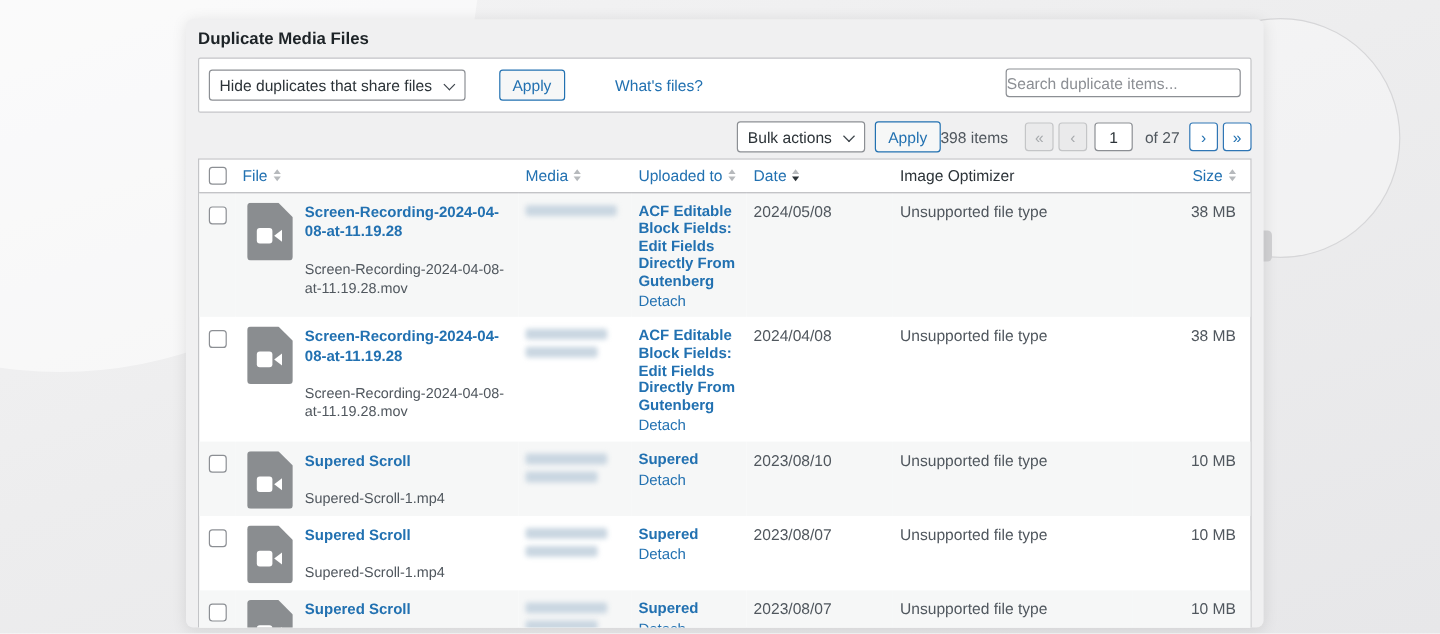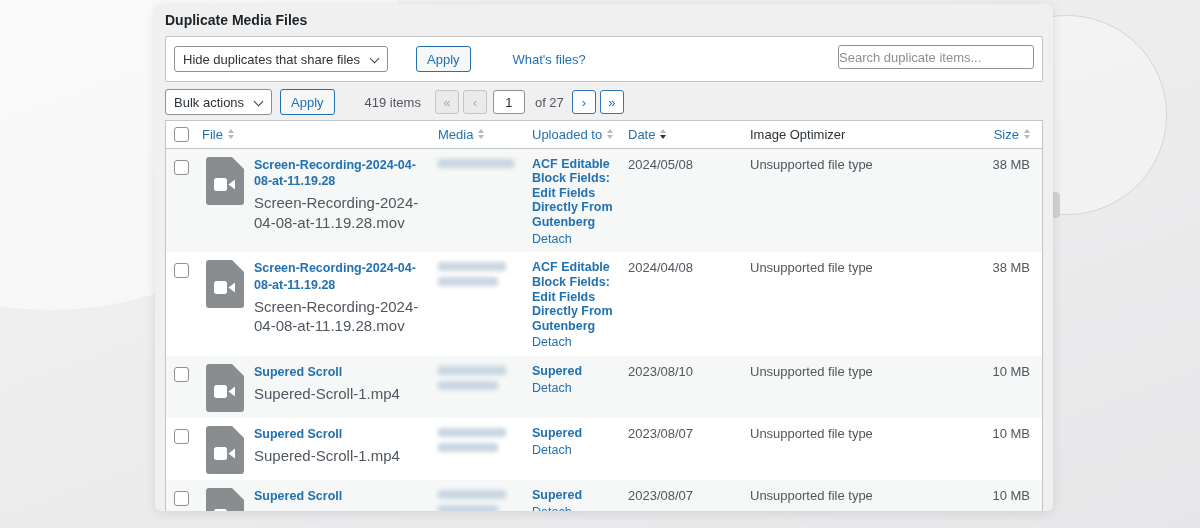--- a/index.html
+++ b/index.html
@@ -14,21 +14,21 @@
 
   
   .bg-circle-left { position:absolute; left:-300px; top:-390px; width:700px; height:700px;
     border-radius:50%; background:rgba(255,255,255,.55); z-index:0; }
   .bg-circle-right { position:absolute; left:967px; top:15px; width:200px; height:200px;
     border-radius:50%; border:1px solid #d6d6d8; background:rgba(250,250,251,.45); z-index:1; }
   .side-tab { position:absolute; left:1044px; top:192px; width:16px; height:26px;
     background:#d2d2d4; border-radius:0 4px 4px 0; z-index:1; }
 
   
-  .card { position:absolute; left:155px; top:4px; width:898px; height:507px;
+  .card { position:absolute; left:155px; top:16px; width:898px; height:507px;
     background:#f0f0f1; border-radius:6px; overflow:hidden; z-index:2;
     box-shadow:0 2px 12px rgba(0,0,0,.10); padding:0 10px; }
 
   .page-title { margin-top:8px; font-size:14px; font-weight:bold; color:#1d2327; }
 
   
   .filter-box { position:relative; margin-top:8px; height:46px; background:#fff;
     border:1px solid #c3c4c7; border-radius:2px; display:flex; align-items:center; padding:0 8px;gap:20px; }
   .select-wrap { position:relative; display:inline-block; }
   .select-wrap select { appearance:none; -webkit-appearance:none; height:26px; background:#fff;
@@ -38,21 +38,21 @@
     border-right:1.6px solid #3c434a; border-bottom:1.6px solid #3c434a; transform:rotate(45deg);
     pointer-events:none; }
   .btn { height:26px; padding:0 10px; margin-left:8px; background:#f6f7f7; border:1px solid #2271b1;
     border-radius:3px; color:#2271b1; font-family:inherit; font-size:13px; cursor:pointer; }
   .whats-this { margin-left:22px; color:#2271b1; font-size:13px; }
   .search-input { position:absolute; right:8px; top:8px; width:196px; height:24px;
     border:1px solid #8c8f94; border-radius:3px; padding:0 0; font-family:inherit; font-size:13px; color:#3c434a; }
   .search-input::placeholder { color:#8c8f94; }
 
   
-  .bulk-row { margin-top:7px; height:26px; display:flex; align-items:center; justify-content:flex-start;gap:30px; }
+  .bulk-row { margin-top:7px; height:26px; display:flex; align-items:center; justify-content:flex-end; }
   .bulk-left { display:flex; align-items:center; }
   .pager { display:flex; align-items:center; gap:4px; }
   .items-count { color:#50575e; margin-right:10px; }
   .pg { width:24px; height:24px; border-radius:3px; display:inline-flex; align-items:center;
     justify-content:center; font-size:13px; }
   .pg.disabled { background:#eaeaeb; border:1px solid #c4c5c7; color:#a7aaad; }
   .pg.enabled  { background:#fff; border:1px solid #2f76b5; color:#2271b1; }
   .page-input { width:32px; height:24px; margin:0 2px; text-align:center; border:1px solid #8c8f94;
     border-radius:3px; font-family:inherit; font-size:13px; color:#2c3338; }
   .of-label { color:#50575e; margin:0 4px; }
@@ -77,21 +77,21 @@
   input[type=checkbox] { appearance:none; -webkit-appearance:none; width:15px; height:15px;
     border:1px solid #8c8f94; border-radius:3px; background:#fff; vertical-align:middle; cursor:pointer; }
   tbody tr:nth-child(odd) { background:#f6f7f7; }
   td { vertical-align:top; padding:8px 6px 6px; color:#50575e; }
   td.cb-cell { padding-top:10px; }
   .file-flex { display:flex; }
   .media-icon { flex:0 0 38px; height:48px; margin-left:4px; }
   .file-text { margin-left:10px; width:192px; }
   .file-title { display:block; color:#2271b1; font-weight:bold; font-size:12.5px; line-height:1.3;
     overflow-wrap:break-word; }
-  .file-name { margin-top:4px; font-size:15px; line-height:1.3; color:#50575e; overflow-wrap:break-word; }
+  .file-name { margin-top:16px; font-size:12px; line-height:1.3; color:#50575e; overflow-wrap:break-word; }
   .redacted { padding-top:2px; }
   .blur-bar { height:9px; border-radius:2px; background:#c9d6e1; filter:blur(2px); margin-bottom:6px; }
   .uploaded-cell { padding-right:2px; }
   .uploaded-link { display:block; color:#2271b1; font-weight:bold; font-size:12.5px; line-height:1.17; }
   .detach-link { display:block; color:#2271b1; font-size:12.5px; margin-top:2px; line-height:1.17; }
 </style>
 </head>
 <body>
 
 <div class="bg-circle-left"></div>
@@ -116,21 +116,21 @@
   <div class="bulk-row">
     <div class="bulk-left">
       <span class="select-wrap">
         <select>
           <option>Bulk actions</option>
         </select>
       </span>
       <button class="btn">Apply</button>
     </div>
     <div class="pager">
-      <span class="items-count">419 items</span>
+      <span class="items-count">398 items</span>
       <span class="pg disabled">«</span>
       <span class="pg disabled">‹</span>
       <input class="page-input" type="text" value="1" style="">
       <span class="of-label">of 27</span>
       <a class="pg enabled">›</a>
       <a class="pg enabled">»</a>
     </div>
   </div>
 
   <div class="table-box">

